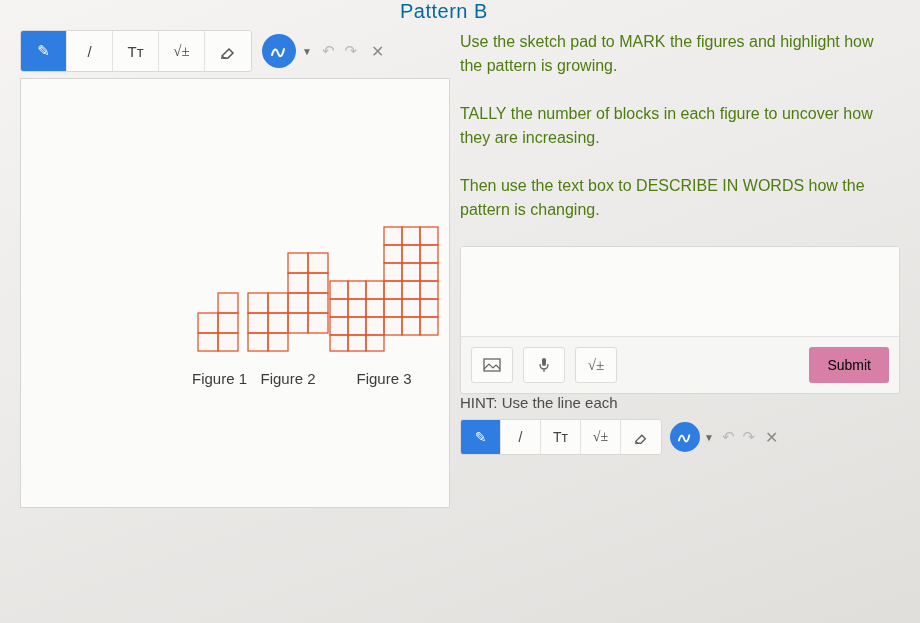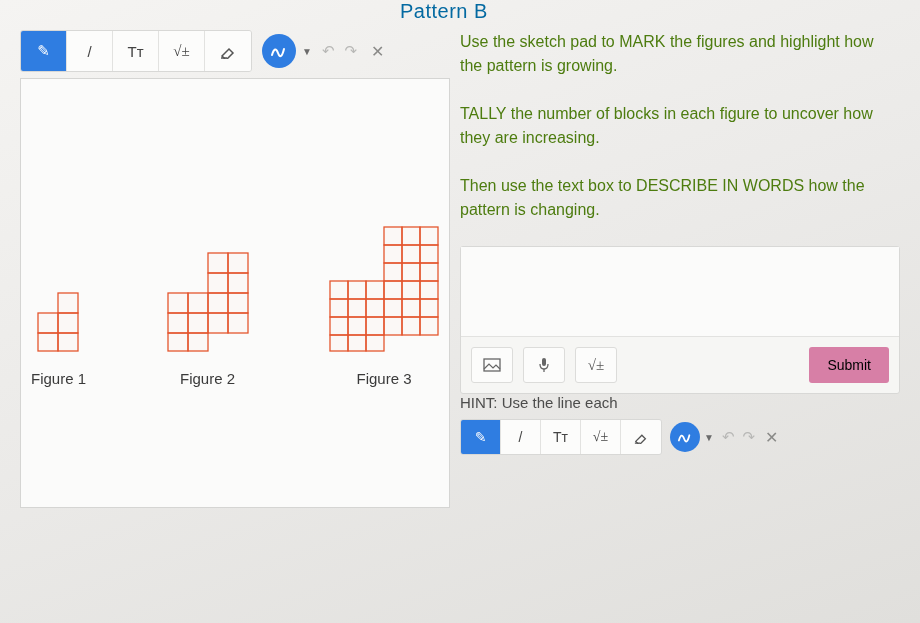--- a/index.html
+++ b/index.html
@@ -102,21 +102,21 @@
   .sketch-canvas {
     border: 1px solid #d5d5d3;
     background: #fbfbfa;
     width: 430px;
     height: 430px;
     margin-top: 6px;
     position: relative;
   }
   .figs {
     display: flex;
-    justify-content: space-between;
+    justify-content: flex-end;
     align-items: flex-end;
     position: absolute;
     bottom: 120px;
     width: 100%;
     padding: 0 10px;
   }
   .fig-wrap { text-align: center; }
   .fig-label {
     margin-top: 18px;
     font-size: 15px;

